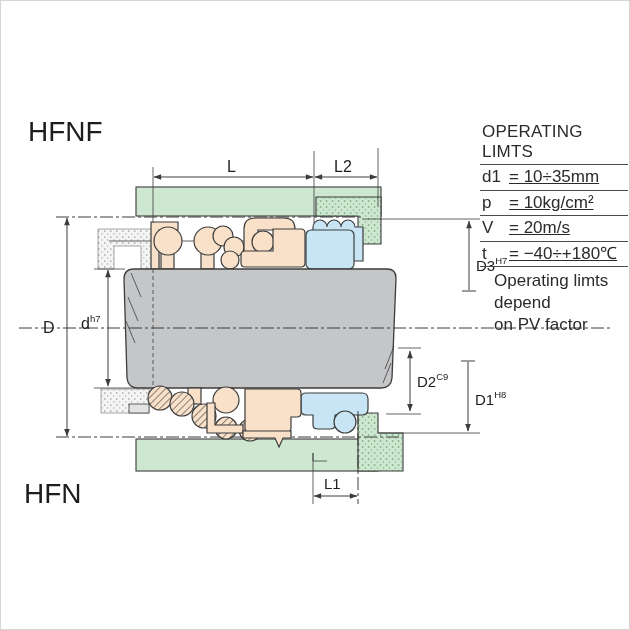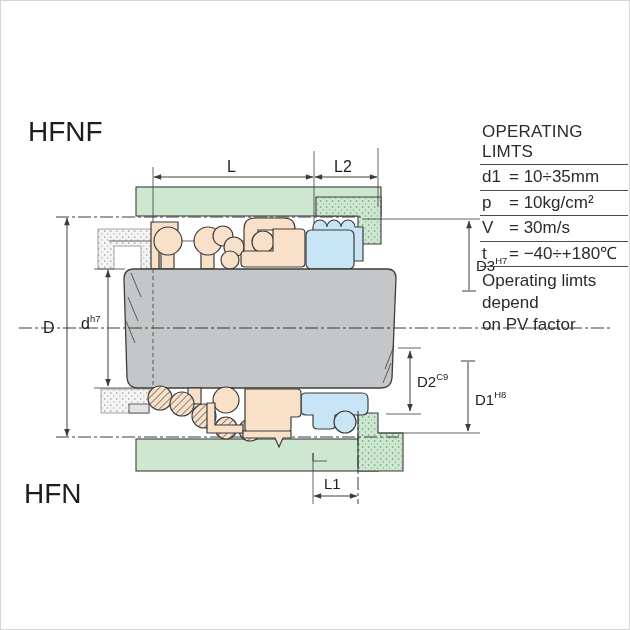--- a/index.html
+++ b/index.html
@@ -21,22 +21,22 @@
   .thin    {stroke:var(--line,#3d3d3d);stroke-width:.8;fill:none;}
   .dimtext {font:15px "Liberation Sans",sans-serif;fill:var(--text,#1d1d1d);}
   .dimbig  {font:16px "Liberation Sans",sans-serif;fill:var(--text,#1d1d1d);}
   .sup     {font:9.5px "Liberation Sans",sans-serif;fill:var(--text,#1d1d1d);}
   .model   {font:28px "Liberation Sans",sans-serif;fill:var(--text,#1d1d1d);}
   
   .op-table{position:absolute;left:479px;top:120px;width:148px;font-size:17px;color:#2b2b2b;line-height:1.15;}
   .op-title{padding:1px 0 3px 2px;border-bottom:1px solid #4a4a4a;letter-spacing:.2px;}
   .op-row{display:flex;padding:2px 0 3px 2px;border-bottom:1px solid #4a4a4a;}
   .op-param{width:27px;}
-  .op-value{flex:1;}
-  .op-note{padding:3px 0 0 2px;line-height:1.3;}
+  .op-value{flex:1;text-decoration:underline;}
+  .op-note{padding:3px 0 0 2px;line-height:1.3;margin-left:12px;}
 </style>
 </head>
 <body>
 
 <div id="canvas">
 
 <svg width="628" height="628" viewBox="0 0 628 628">
   <defs>
     <pattern id="pgreen" width="6" height="6" patternUnits="userSpaceOnUse">
       <rect width="6" height="6" style="fill:var(--green,#cde7d0)"></rect>
@@ -178,21 +178,21 @@
   <div class="op-row">
     <span class="op-param">d1</span>
     <span class="op-value">= 10÷35mm</span>
   </div>
   <div class="op-row">
     <span class="op-param">p</span>
     <span class="op-value">= 10kg/cm²</span>
   </div>
   <div class="op-row">
     <span class="op-param">V</span>
-    <span class="op-value">= 30m/s</span>
+    <span class="op-value">= 20m/s</span>
   </div>
   <div class="op-row">
     <span class="op-param">t</span>
     <span class="op-value">= −40÷+180℃</span>
   </div>
   <div class="op-note">
     <div>Operating limts depend</div>
     <div>on PV factor</div>
   </div>
 </div>

